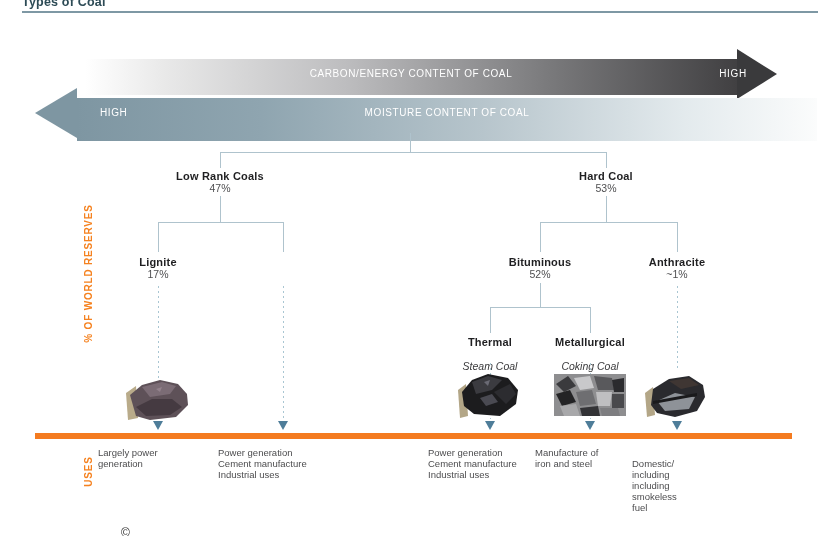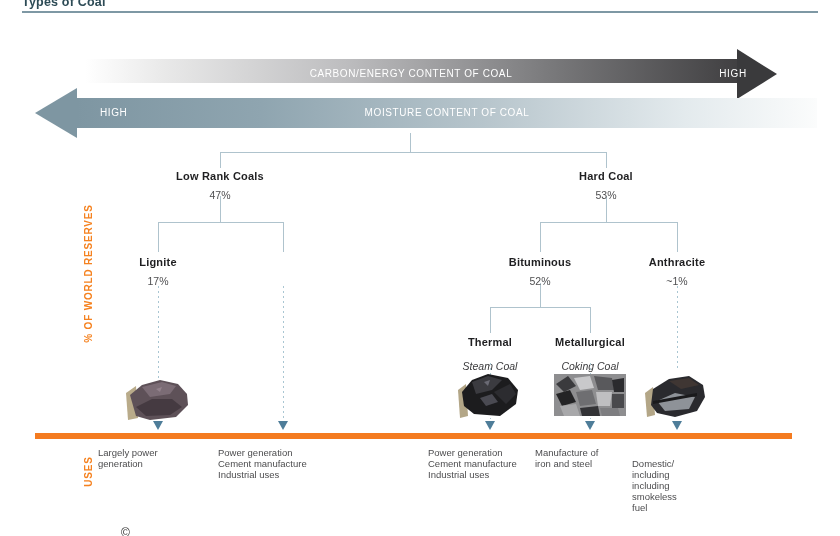--- a/index.html
+++ b/index.html
@@ -7,43 +7,43 @@
     position:relative;width:840px;height:536px;overflow:hidden;background:#fff;
     font-family:"Liberation Sans", sans-serif;color:#2b2b2d;
   }
   .abs{position:absolute;}
 
   
   .title{left:22px;top:-5px;font-size:12.5px;font-weight:bold;color:#2D4B56;letter-spacing:.2px;}
   .title-rule{left:22px;top:11px;width:796px;height:2px;background:#7E98A4;}
 
   
-  .carbon-body{left:85px;top:59px;width:652px;height:24px;
+  .carbon-body{left:85px;top:59px;width:652px;height:36px;
     background:linear-gradient(to right,#ffffff 0%,#e9e9e9 12%,#bdbdbf 40%,#78787a 72%,#414042 100%);
     text-align:center;line-height:30px;color:#ffffff;font-size:10px;letter-spacing:.6px;}
   .carbon-head{left:737px;top:49px;width:0;height:0;
     border-top:25px solid transparent;border-bottom:25px solid transparent;border-left:40px solid #3A3A3C;}
   .carbon-high{left:703px;top:66px;width:60px;text-align:center;color:#fff;font-size:10px;letter-spacing:.6px;line-height:16px;}
-  .moist-body{left:77px;top:98px;width:740px;height:30px;
+  .moist-body{left:77px;top:98px;width:740px;height:43px;
     background:linear-gradient(to right,#7E96A2 0%,#8FA5B0 25%,#B7C5CC 55%,#E3EAED 82%,#FBFCFC 100%);
     text-align:center;line-height:30px;color:#ffffff;font-size:10px;letter-spacing:.6px;}
   .moist-head{left:35px;top:88px;width:0;height:0;
     border-top:25px solid transparent;border-bottom:25px solid transparent;border-right:42px solid #7E96A2;}
   .moist-high{left:100px;top:105px;color:#fff;font-size:10px;letter-spacing:.6px;line-height:16px;}
 
   
   .vline{width:1px;background:#AFC3CD;}
   .hline{height:1px;background:#AFC3CD;}
   .dotline{width:1px;background:repeating-linear-gradient(to bottom,#A9C6D2 0 2px,transparent 2px 5px);}
   .down-arrow{width:0;height:0;border-left:5px solid transparent;border-right:5px solid transparent;border-top:9px solid #4E7D99;}
 
   
   .node{transform:translateX(-50%);text-align:center;white-space:nowrap;}
   .node-name{font-size:11px;font-weight:bold;color:#1F1F21;letter-spacing:.2px;}
-  .node-share{font-size:10.5px;color:#4F4F51;margin-top:7px;text-align:center;}
+  .node-share{font-size:10.5px;color:#4F4F51;margin-top:0;text-align:center;}
   .node-sub{font-size:10.5px;font-style:italic;color:#3a3a3c;margin-top:12px;}
 
   
   .uses-bar{left:35px;top:433px;width:757px;height:6px;background:#F47B20;}
   .vert-label{color:#F58220;font-size:10px;letter-spacing:.8px;text-align:center;transform:rotate(-90deg);font-weight:bold;}
   .reserves-label{left:8px;top:268px;width:160px;}
   .uses-label{left:58px;top:466px;width:60px;}
 
   
   .use{transform:translateX(-50%);text-align:left;font-size:9.5px;line-height:11px;color:#4D4D4F;white-space:pre-line;}

